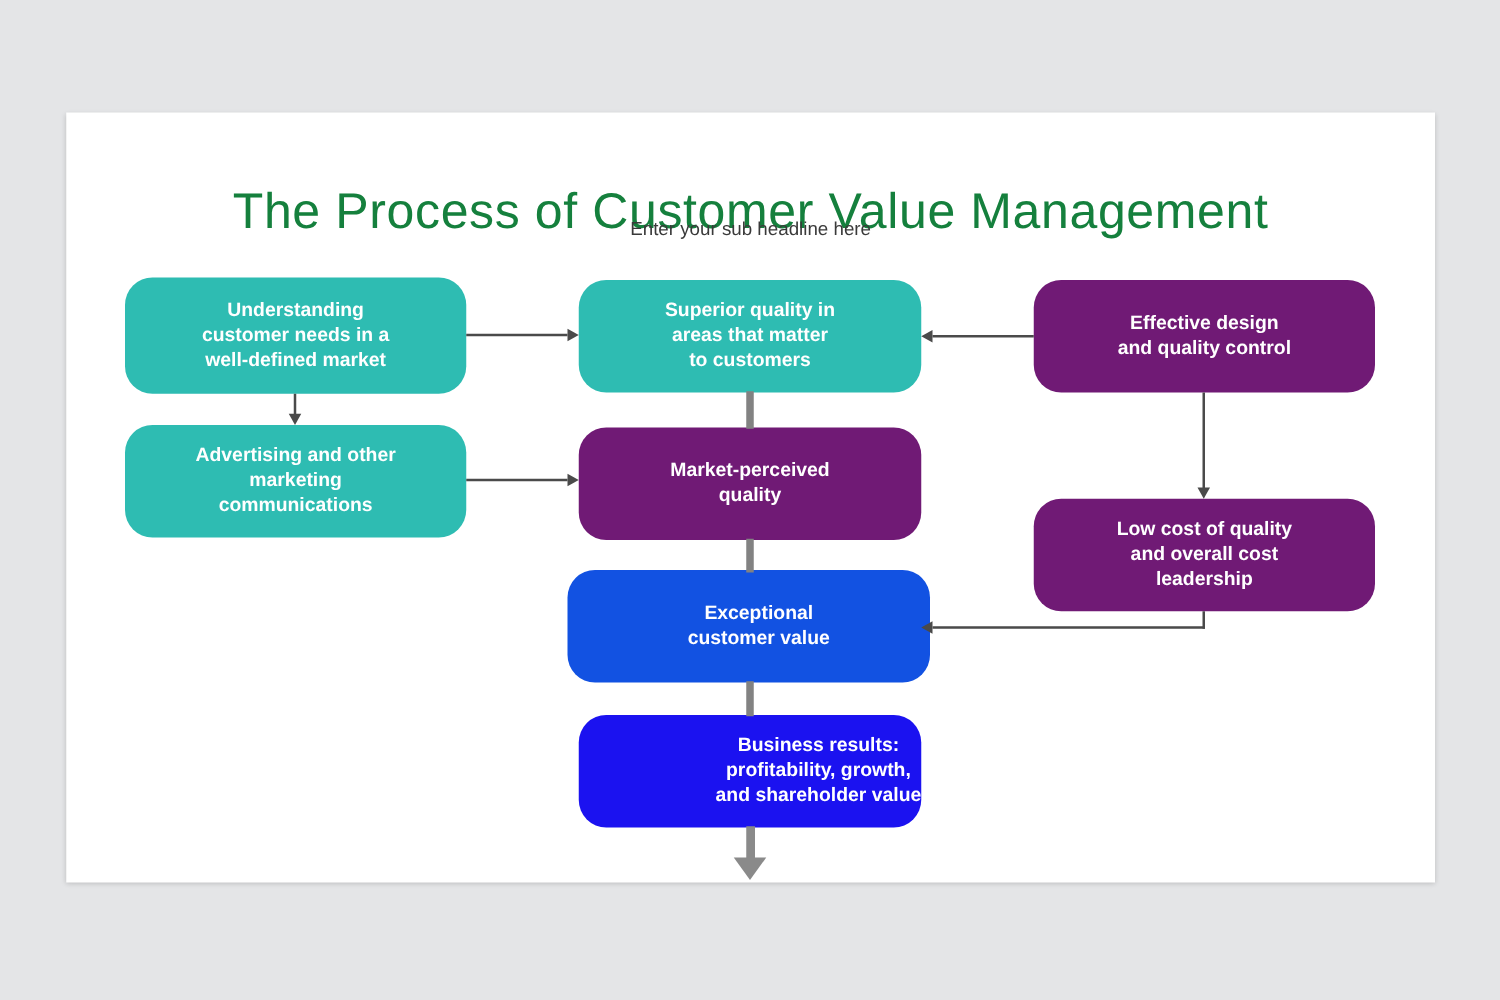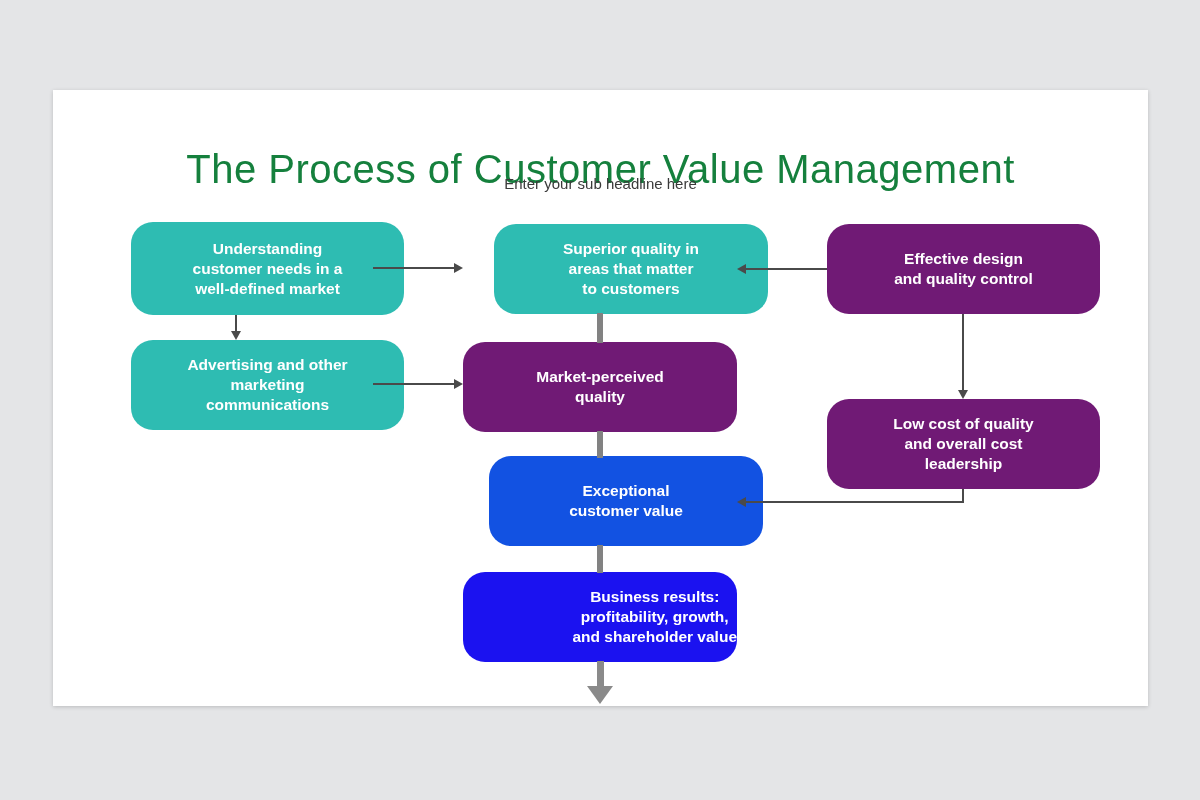--- a/index.html
+++ b/index.html
@@ -49,32 +49,32 @@
     display: flex;
     align-items: center;
     justify-content: center;
     text-align: center;
     color: #ffffff;
     font-weight: bold;
     font-size: 15.5px;
     line-height: 20px;
   }
   .box .box-label { white-space: pre-line; }
-  .teal  { background: #2ebcb2; margin-left: 31px; }
+  .teal  { background: #2ebcb2; }
   .blue  { background: #701a75; }
   .deep  { background: #1252e2; }
   .vivid { background: #1b12f0; justify-content: flex-end; }
 
   #b-understanding { left: 100px; top: 222px; width: 273px; height: 93px; }
   #b-superior      { left: 463px; top: 224px; width: 274px; height: 90px; }
   #b-effective     { left: 827px; top: 224px; width: 273px; height: 90px; }
   #b-advertising   { left: 100px; top: 340px; width: 273px; height: 90px; }
   #b-market        { left: 463px; top: 342px; width: 274px; height: 90px; }
   #b-lowcost       { left: 827px; top: 399px; width: 273px; height: 90px; justify-content: center; }
-  #b-exceptional   { left: 489px; top: 456px; width: 274px; height: 90px; }
+  #b-exceptional   { left: 454px; top: 456px; width: 274px; height: 90px; padding-left: 16px; }
   #b-business      { left: 463px; top: 572px; width: 274px; height: 90px; }
 
   .thin  { position: absolute; background: #4a4a4a; }
   .thick { position: absolute; background: #828282; }
   .tri   { position: absolute; width: 0; height: 0; }
   .tri-right { border-top: 5px solid transparent; border-bottom: 5px solid transparent; border-left: 9px solid #4a4a4a; }
   .tri-left  { border-top: 5px solid transparent; border-bottom: 5px solid transparent; border-right: 9px solid #4a4a4a; }
   .tri-down  { border-left: 5px solid transparent; border-right: 5px solid transparent; border-top: 9px solid #4a4a4a; }
   .tri-down-big { border-left: 13px solid transparent; border-right: 13px solid transparent; border-top: 18px solid #8a8a8a; }
 

